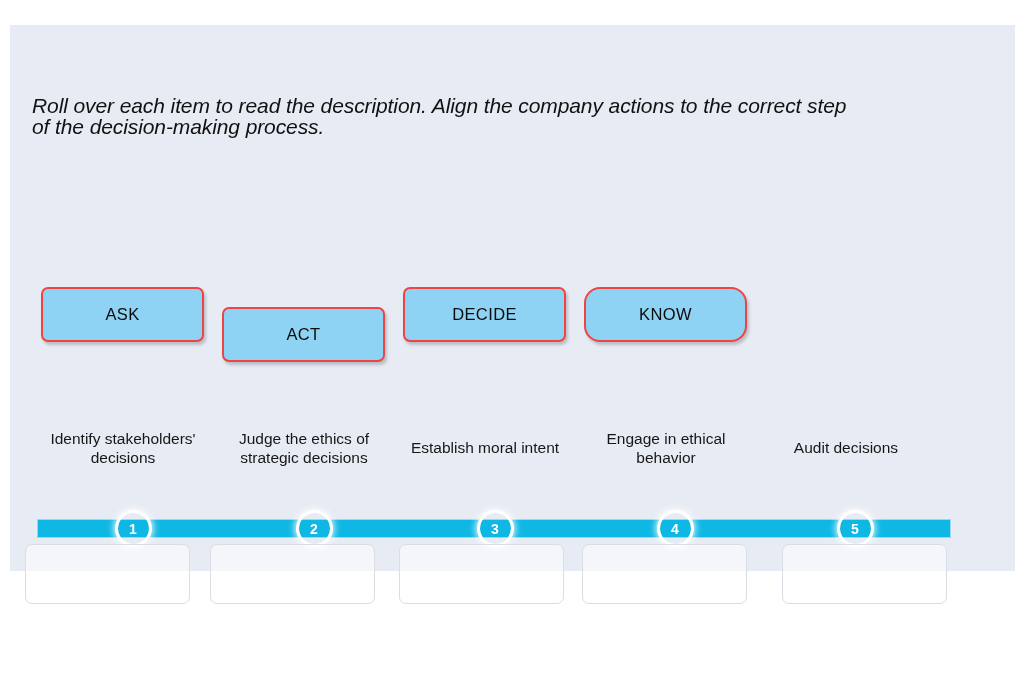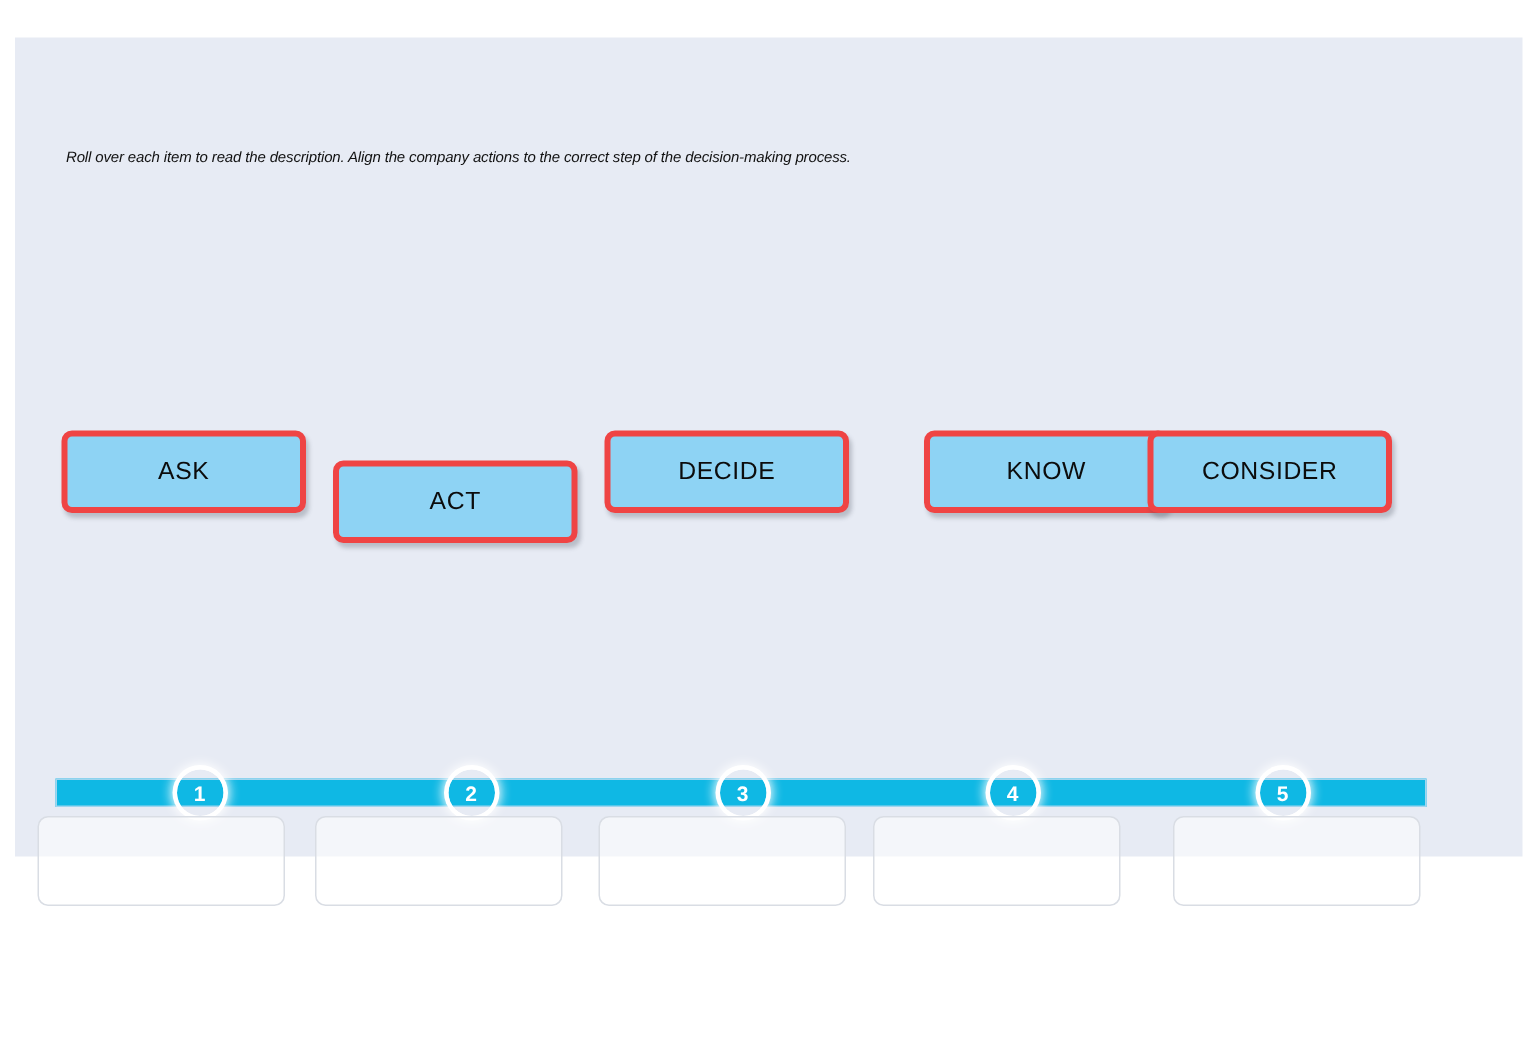--- a/index.html
+++ b/index.html
@@ -22,59 +22,58 @@
     height: 546px;
     background: #e7ebf4;
   }
 
   
   #instructions {
     position: absolute;
     left: 22px;
     top: 70px;
     width: 830px;
-    font-size: 10px;
+    font-size: 21px;
     font-style: italic;
     line-height: 21px;
     color: #111111;
     letter-spacing: -0.1px;
-    margin-left: 12px;
   }
 
   
   #term-buttons {
     position: absolute;
     left: 0;
     top: 262px;
     width: 100%;
     height: 62px;
   }
   .term-button {
     position: absolute;
     top: 0;
     width: 163px;
     height: 55px;
     box-sizing: border-box;
     background: #8ed3f4;
-    border: 4px solid #ef4444;
+    border: 2px solid #ef4444;
     border-radius: 7px;
     box-shadow: 2px 3px 3px rgba(80, 85, 100, 0.30);
     color: #0c0c0c;
     font-size: 16.5px;
     letter-spacing: 0.4px;
     display: flex;
     align-items: center;
     justify-content: center;
     cursor: pointer;
     user-select: none;
   }
   .term-button.b1 { left: 31px; }
   .term-button.b2 { left: 212px; margin-top: 20px; }
   .term-button.b3 { left: 393px; align-items: center; }
-  .term-button.b4 { left: 606px; }
+  .term-button.b4 { left: 574px; border-radius: 16px; }
   .term-button.b5 { left: 755px; }
 
   
   #step-captions {
     position: absolute;
     left: 0;
     top: 404px;
     width: 100%;
     height: 54px;
   }
@@ -175,25 +174,29 @@
     </div>
     <div class="term-button b2">
       <span>ACT</span>
     </div>
     <div class="term-button b3">
       <span>DECIDE</span>
     </div>
     <div class="term-button b4">
       <span>KNOW</span>
     </div>
-    <div class="term-button b5">
-      <span>CONSIDER</span>
-    </div>
   </div>
 
+  <div id="step-captions">
+    <div class="step-caption c1">Identify stakeholders' decisions</div>
+    <div class="step-caption c2">Judge the ethics of strategic decisions</div>
+    <div class="step-caption c3">Establish moral intent</div>
+    <div class="step-caption c4">Engage in ethical behavior</div>
+    <div class="step-caption c5">Audit decisions</div>
+  </div>
 
   <div id="timeline">
     <div id="timeline-bar"></div>
     <div class="step-marker m1">1</div>
     <div class="step-marker m2">2</div>
     <div class="step-marker m3">3</div>
     <div class="step-marker m4">4</div>
     <div class="step-marker m5">5</div>
   </div>
 

